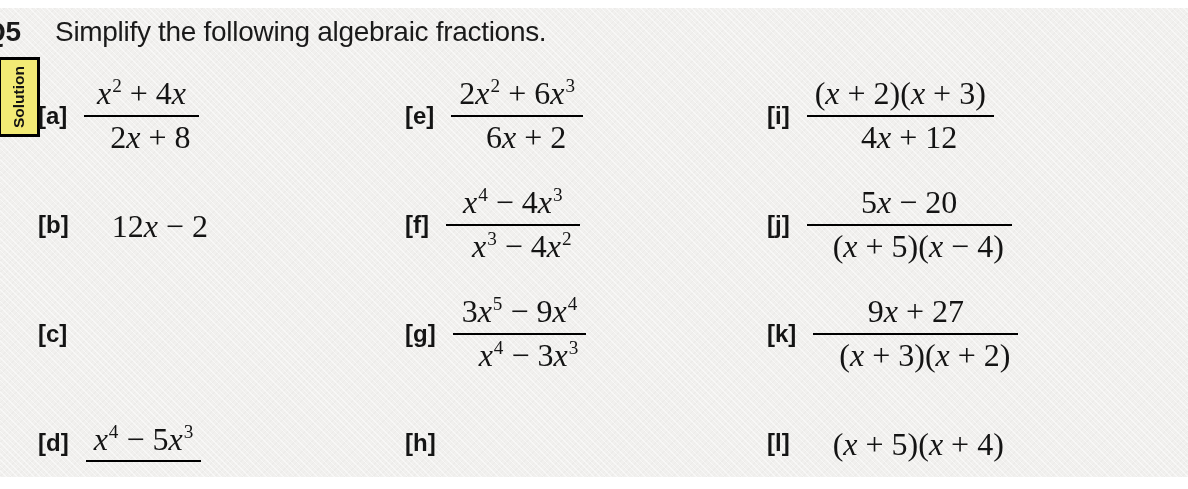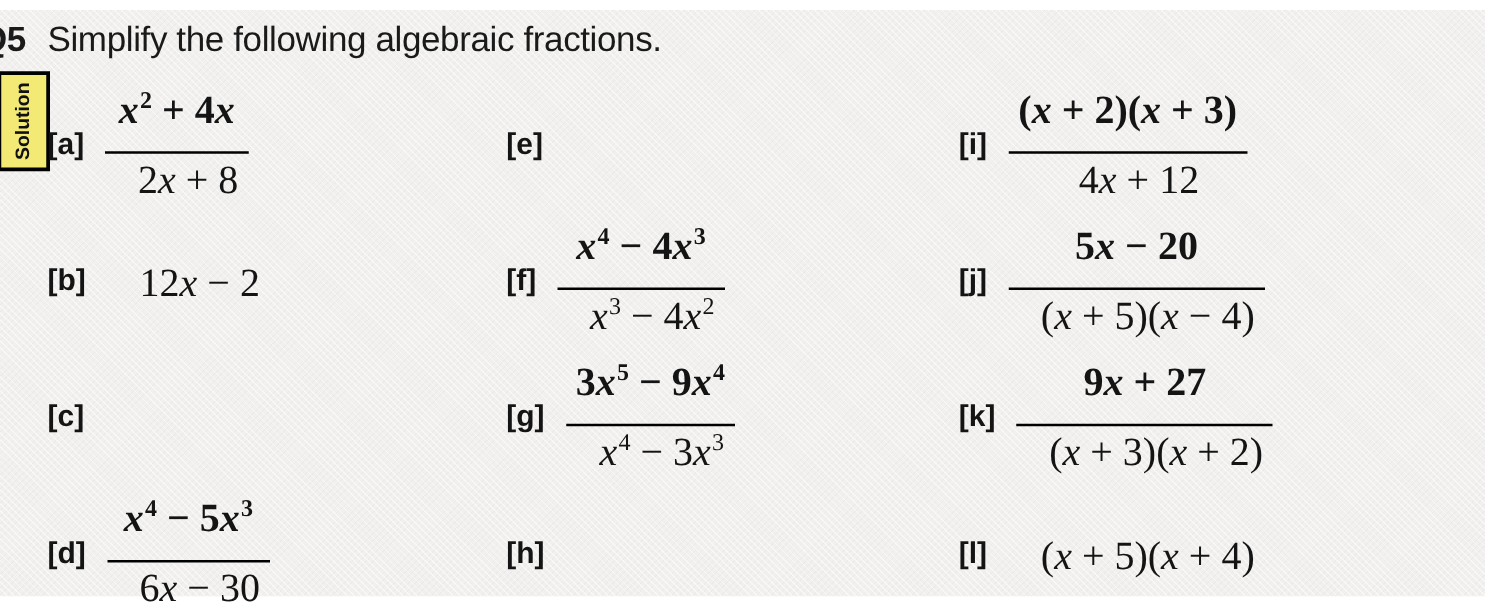--- a/index.html
+++ b/index.html
@@ -21,21 +21,21 @@
   .qnum {
     position: absolute;
     left: -16px; top: 8px;
     font-size: 28px; font-weight: 700;
     color: #1a1a1a;
     letter-spacing: -0.3px;
     white-space: nowrap;
   }
   .title {
     position: absolute;
-    left: 38px; top: 8px;
+    left: 55px; top: 8px;
     font-size: 28px; font-weight: 400;
     color: #1a1a1a;
     letter-spacing: -0.3px;
     white-space: nowrap;
   }
   .solution-tab {
     position: absolute;
     left: -2px; top: 49px;
     width: 42px; height: 80px;
     box-sizing: border-box;
@@ -68,24 +68,23 @@
   .frac {
     display: inline-block;
     text-align: center;
     font-family: "Liberation Serif", serif;
     font-size: 32px;
     color: #141414;
   }
   .frac .num {
     display: block;
     border-bottom: 2px solid #000;
-    padding: 0 8px 16px 8px;
+    padding: 0 8px 4px 8px;
     line-height: 1.05;
     white-space: nowrap;
-    font-weight: bold;
   }
   .frac .den {
     display: block;
     padding: 4px 8px 0 8px;
     line-height: 1.05;
     white-space: nowrap;
     margin-left: 18px;
   }
   .frac i { font-style: italic; }
   .frac sup { font-size: 60%; line-height: 0; vertical-align: super; margin-left: 1px; }
@@ -120,26 +119,29 @@
   </div>
 
   <div class="item">
     <span class="lbl">[c]</span>
   </div>
 
   <div class="item">
     <span class="lbl">[d]</span>
     <span class="frac">
       <span class="num"><i>x</i><sup>4</sup> − 5<i>x</i><sup>3</sup></span>
-      <span class="den">6<i>x</i> − 30</span>
     </span>
   </div>
 
   <div class="item">
     <span class="lbl">[e]</span>
+    <span class="frac">
+      <span class="num">2<i>x</i><sup>2</sup> + 6<i>x</i><sup>3</sup></span>
+      <span class="den">6<i>x</i> + 2</span>
+    </span>
   </div>
 
   <div class="item">
     <span class="lbl">[f]</span>
     <span class="frac">
       <span class="num"><i>x</i><sup>4</sup> − 4<i>x</i><sup>3</sup></span>
       <span class="den"><i>x</i><sup>3</sup> − 4<i>x</i><sup>2</sup></span>
     </span>
   </div>
 

